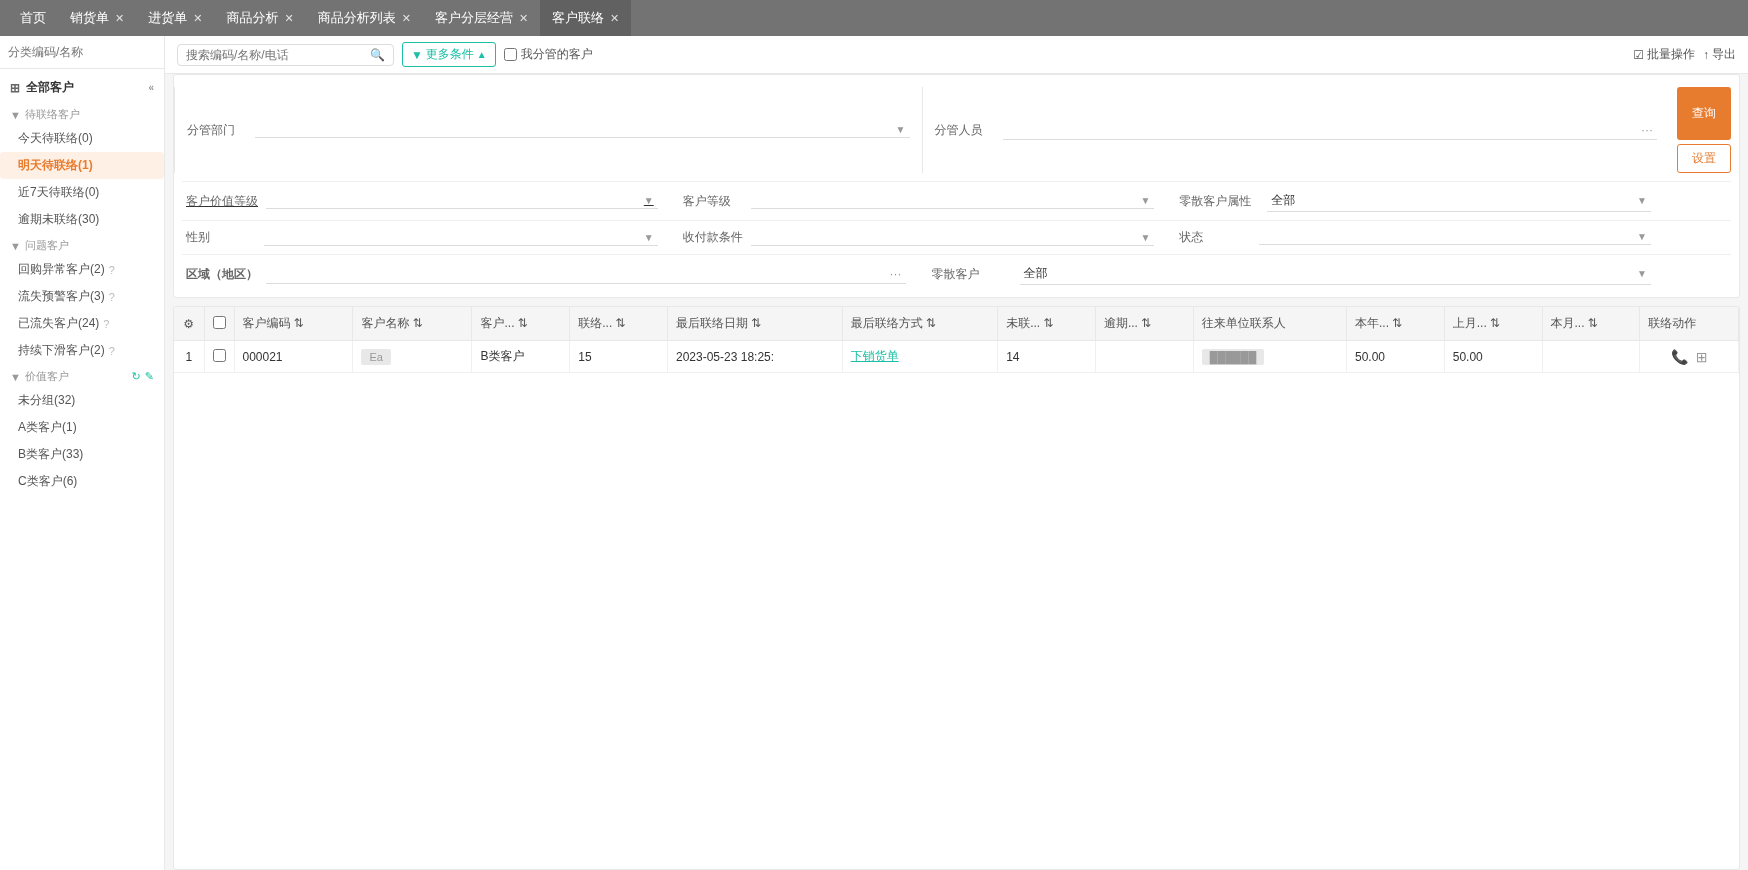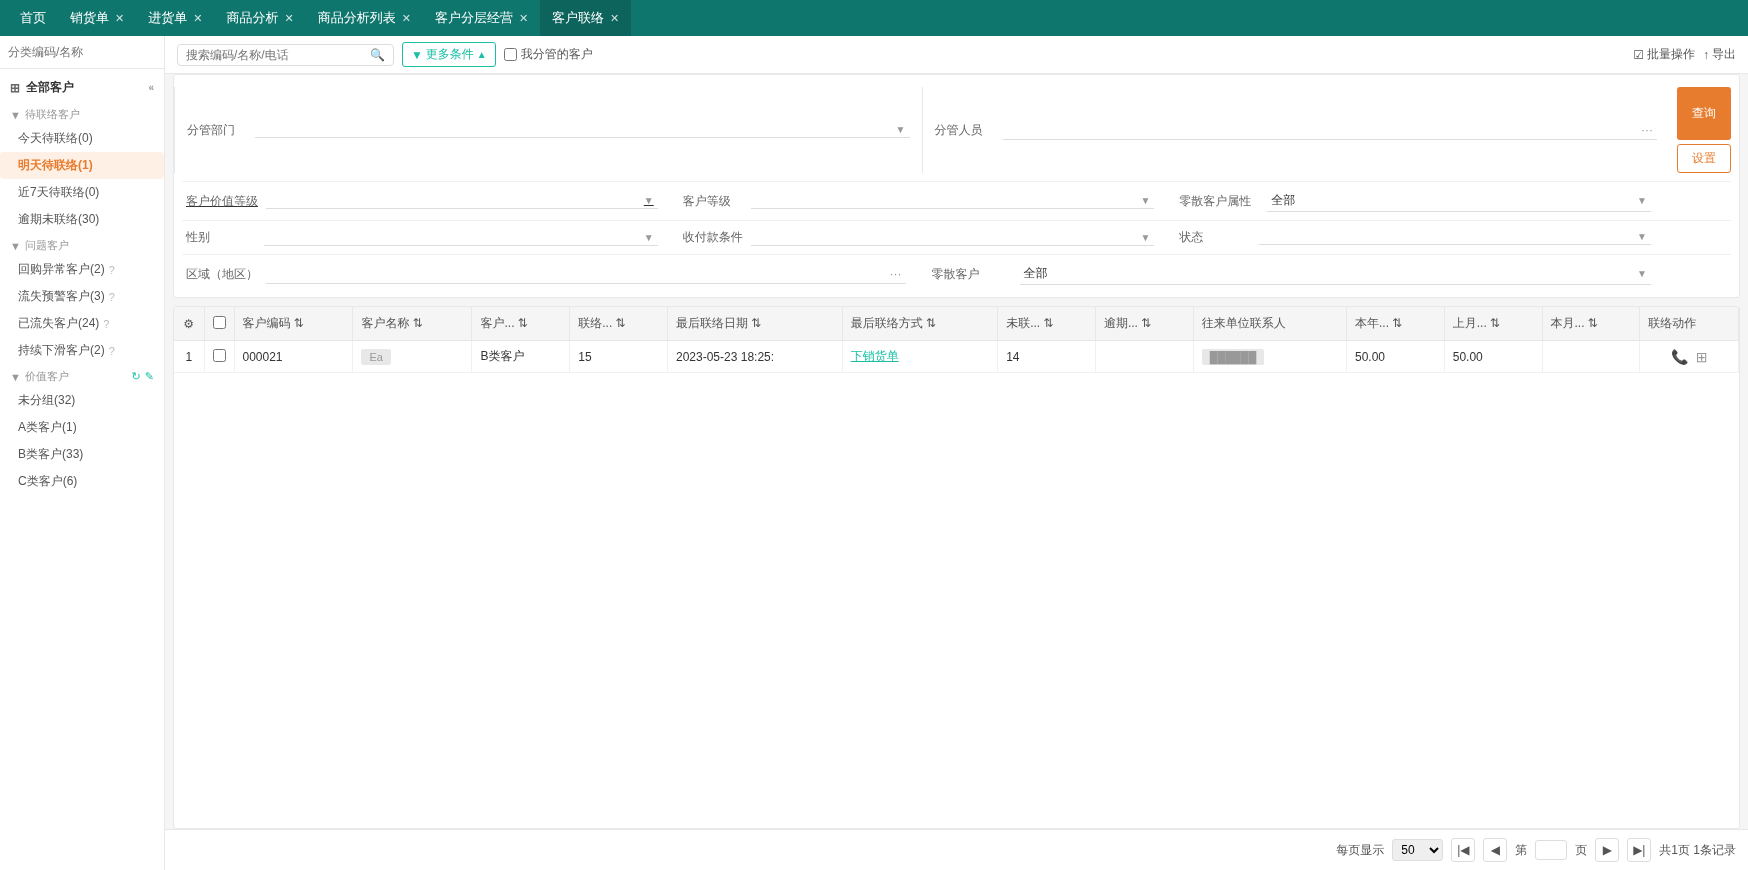--- a/index.html
+++ b/index.html
@@ -1,21 +1,21 @@
 <!DOCTYPE html>
 <html><head>
   <meta charset="utf-8">
   <style>
     * { box-sizing: border-box; margin: 0; padding: 0; }
     body { font-family: "Microsoft YaHei", Arial, sans-serif; font-size: 12px; color: #333; background: #f5f5f5; overflow: hidden; }
 
     
     .top-nav {
       display: flex; align-items: center;
-      background: #0f766e; height: 36px; padding: 0 8px;
+      background: #737373; height: 36px; padding: 0 8px;
     }
     .top-nav .nav-item {
       color: #fff; padding: 0 12px; height: 36px; display: flex; align-items: center;
       cursor: pointer; font-size: 13px; white-space: nowrap;
     }
     .top-nav .nav-item.active { background: rgba(0,0,0,0.15); }
     .top-nav .nav-item .close-x { margin-left: 6px; font-size: 11px; opacity: 0.8; }
 
     
     .main-layout { display: flex; height: calc(100vh - 36px); }
@@ -362,21 +362,21 @@
               <span style="color:#999; font-size:10px;">▼</span>
             </div>
           </div>
           <div style="min-width:76px;"></div>
         </div>
 
         <div style="height:1px; background:#f0f0f0; margin: 0 8px;"></div>
 
         <div style="display:flex; align-items:center; padding: 4px 0;">
           <div style="flex:1; display:flex; align-items:center; padding: 4px 12px; gap:8px;">
-            <label style="color:#666; min-width:70px;">区域（地区）</label>
+            <label style="color:#666; min-width:70px;font-weight:bold;">区域（地区）</label>
             <div style="flex:1; display:flex; align-items:center; justify-content:flex-end; border-bottom:1px solid #ddd; cursor:pointer; padding:2px 4px;">
               <span style="color:#999;">···</span>
             </div>
           </div>
           <div style="width:1px; background:#e8e8e8; margin: 4px 0;"></div>
           <div style="width:1px; background:#e8e8e8; margin: 4px 0;"></div>
           <div style="flex:1; display:flex; align-items:center; padding: 4px 12px; gap:8px;">
             <label style="color:#666; min-width:80px;">零散客户</label>
             <div style="flex:1; display:flex; align-items:center; justify-content:space-between; border-bottom:1px solid #ddd; cursor:pointer; padding:2px 4px;">
               <span>全部</span>
@@ -467,31 +467,14 @@
             <td></td>
             <td style="text-align:center;">
               <span class="table-icon-btn">📞</span>
               <span class="table-icon-btn">⊞</span>
             </td>
           </tr>
         </tbody>
       </table>
     </div>
 
-    <div class="pagination">
-      <span>每页显示</span>
-      <select>
-        <option value="20">20</option>
-        <option value="50" selected="">50</option>
-        <option value="100">100</option>
-        <option value="200">200</option>
-      </select>
-      <div class="page-btn">|◀</div>
-      <div class="page-btn">◀</div>
-      <span>第</span>
-      <input type="text" style="">
-      <span>页</span>
-      <div class="page-btn">▶</div>
-      <div class="page-btn">▶|</div>
-      <span>共1页 1条记录</span>
-    </div>
   </div>
 </div>
 
 </body></html>

